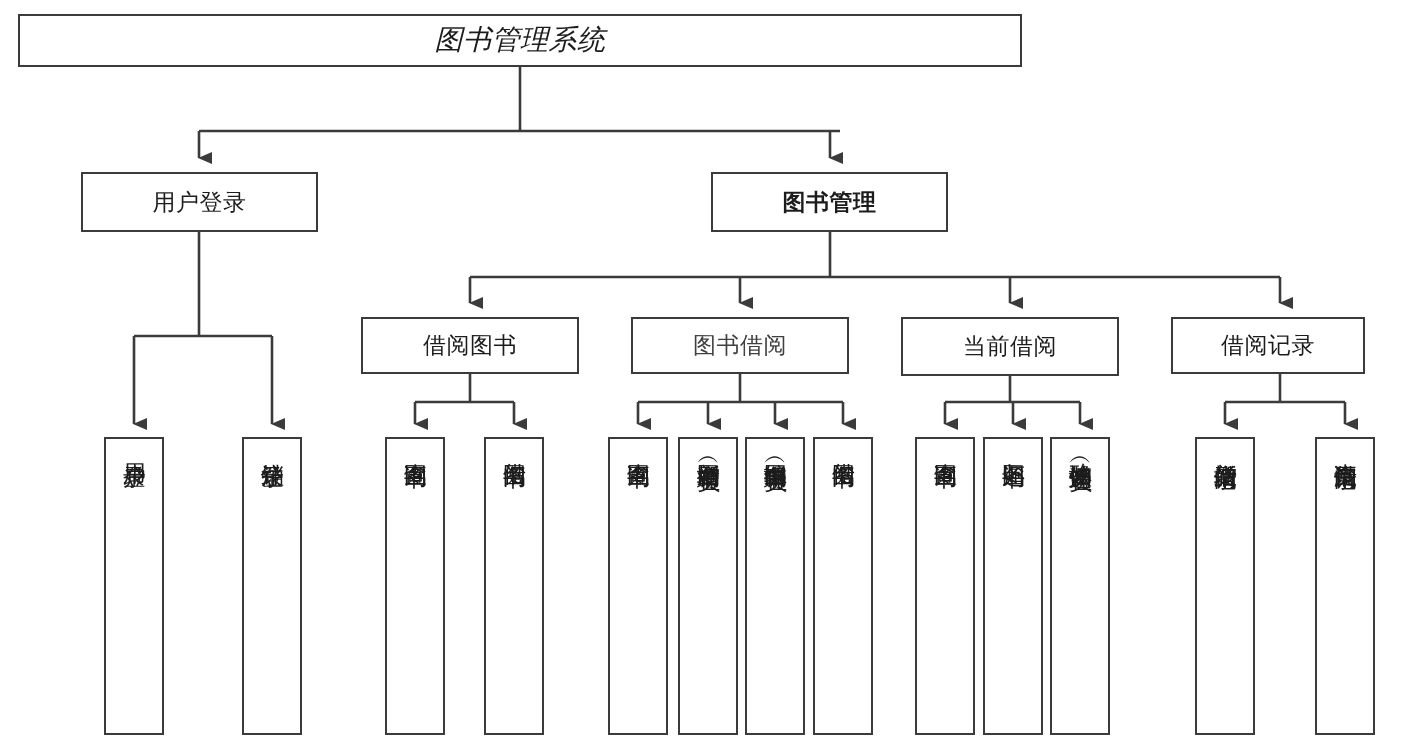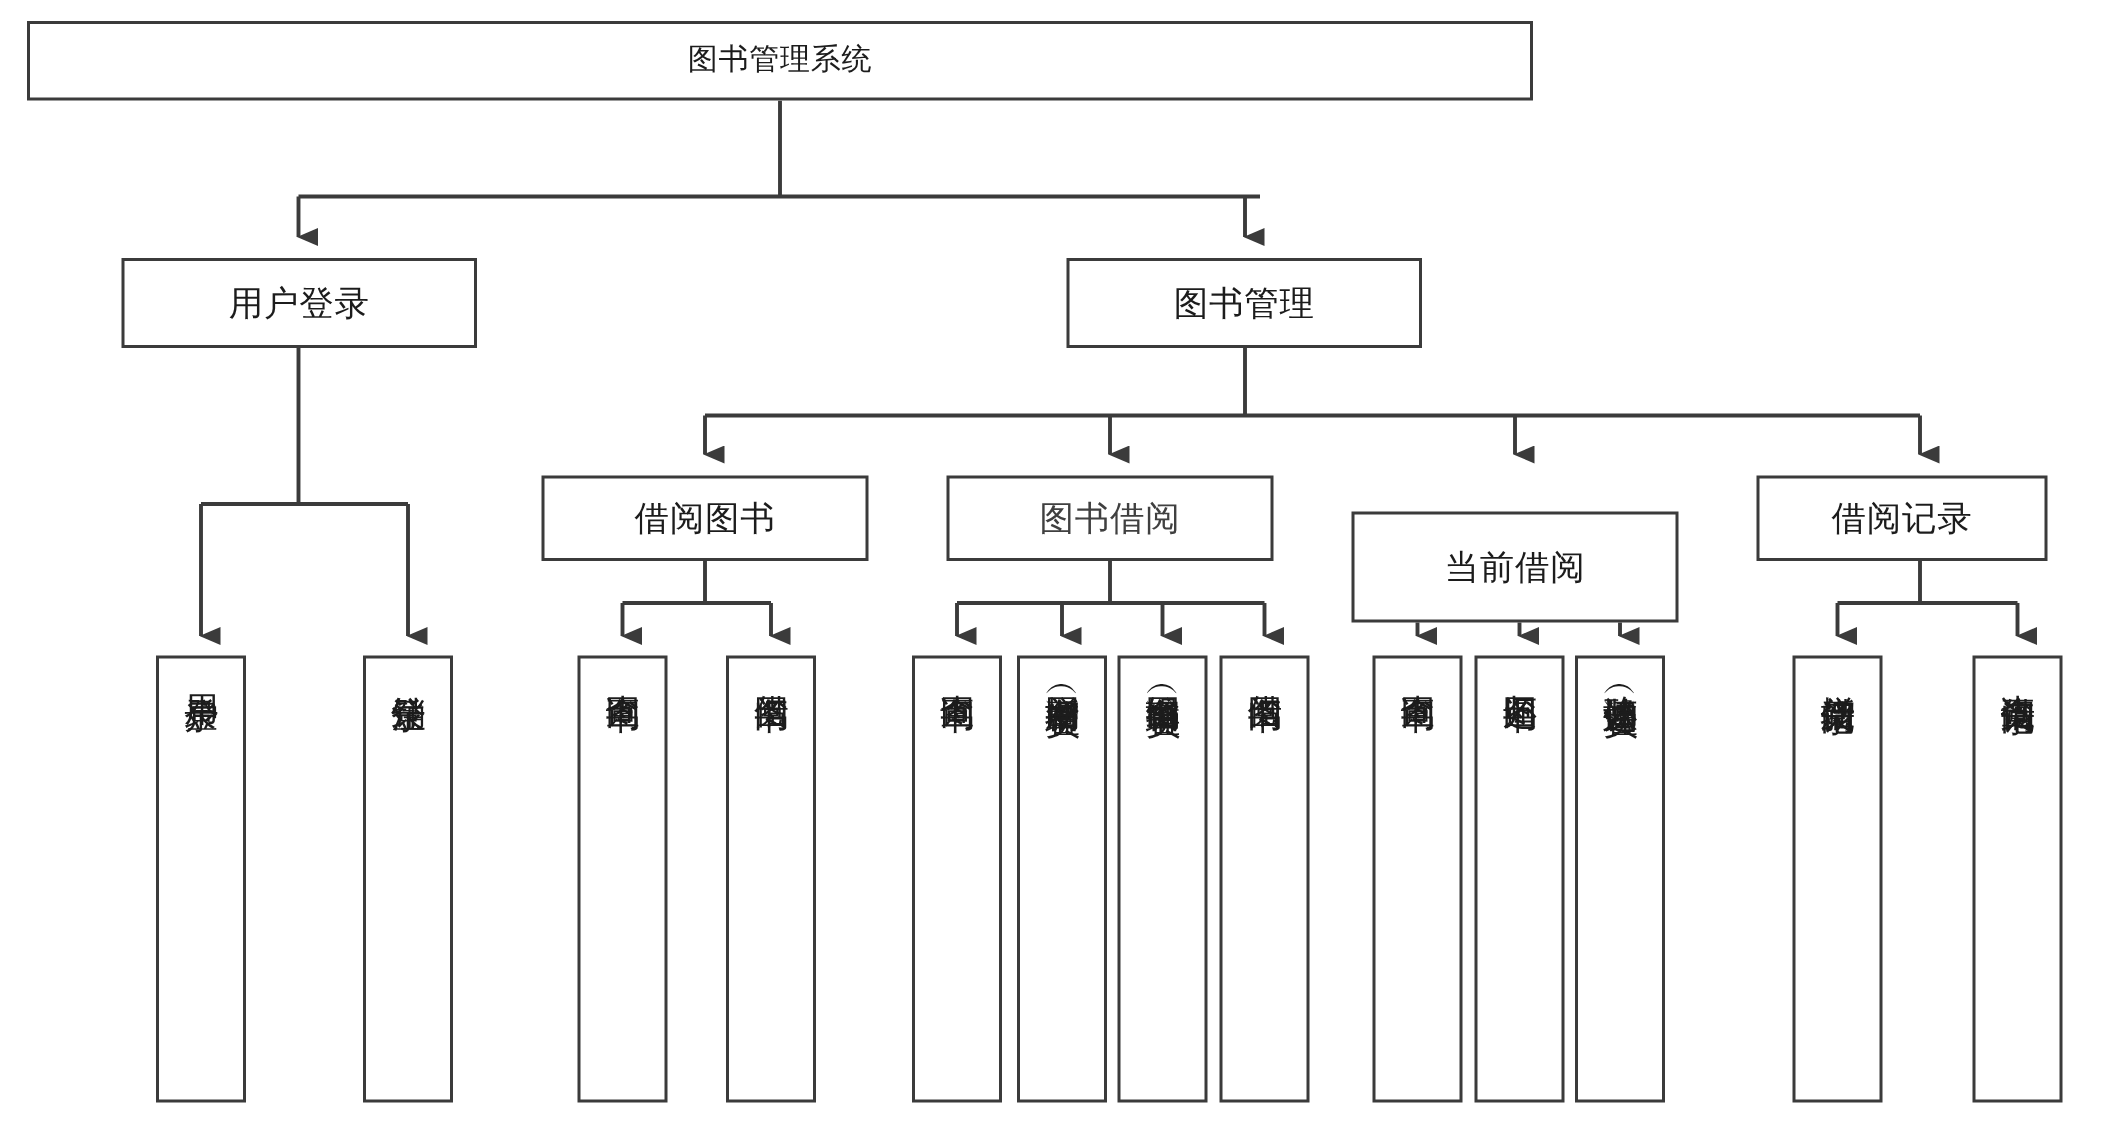--- a/index.html
+++ b/index.html
@@ -40,21 +40,22 @@
     text-align: center;
     line-height: 1.24;
     letter-spacing: 0.5px;
   }
   
   .node.horiz .label {
     writing-mode: horizontal-tb;
     font-size: 23px;
   }
   .node.root .label {
-    font-size: 20px;
+    font-size: 28px;
+    font-style: italic;
   }
   
   .node.vert {
     align-items: flex-start;
     justify-content: center;
     padding-top: 6px;
   }
   .node.vert .label {
     writing-mode: vertical-rl;
     text-orientation: upright;
@@ -127,30 +128,30 @@
     </g>
   </svg>
 
   <div id="nodes">
       <div class="node horiz root" style="left: 18px; top: 14px; width: 1004px; height: 53px; border-color: rgb(59, 59, 59); background: rgb(255, 255, 255); color: rgb(28, 28, 28);">
         <span class="label">图书管理系统</span>
       </div>
       <div class="node horiz" style="left: 81px; top: 172px; width: 237px; height: 60px; border-color: rgb(59, 59, 59); background: rgb(255, 255, 255); color: rgb(28, 28, 28);">
         <span class="label">用户登录</span>
       </div>
-      <div class="node horiz" style="left: 711px; top: 172px; width: 237px; height: 60px; border-color: rgb(59, 59, 59); background: rgb(255, 255, 255); color: rgb(28, 28, 28);">
+      <div class="node horiz" style="left: 711px; top: 172px; width: 237px; height: 60px; border-color: rgb(59, 59, 59); background: rgb(255, 255, 255); color: rgb(28, 28, 28); font-weight: bold;">
         <span class="label">图书管理</span>
       </div>
       <div class="node horiz" style="left: 361px; top: 317px; width: 218px; height: 57px; border-color: rgb(59, 59, 59); background: rgb(255, 255, 255); color: rgb(28, 28, 28);">
         <span class="label">借阅图书</span>
       </div>
       <div class="node horiz" style="left: 631px; top: 317px; width: 218px; height: 57px; border-color: rgb(59, 59, 59); background: rgb(255, 255, 255); color: #404040;">
         <span class="label">图书借阅</span>
       </div>
-      <div class="node horiz" style="left: 901px; top: 317px; width: 218px; height: 74px; border-color: rgb(59, 59, 59); background: rgb(255, 255, 255); color: rgb(28, 28, 28); margin-top: 24px;">
+      <div class="node horiz" style="left: 901px; top: 317px; width: 218px; height: 59px; border-color: rgb(59, 59, 59); background: rgb(255, 255, 255); color: rgb(28, 28, 28);">
         <span class="label">当前借阅</span>
       </div>
       <div class="node horiz" style="left: 1171px; top: 317px; width: 194px; height: 57px; border-color: rgb(59, 59, 59); background: rgb(255, 255, 255); color: rgb(28, 28, 28);">
         <span class="label">借阅记录</span>
       </div>
       <div class="node vert" style="left: 104px; top: 437px; width: 60px; height: 298px; border-color: rgb(59, 59, 59); background: rgb(255, 255, 255); color: rgb(28, 28, 28);">
         <span class="label">用户登录</span>
       </div>
       <div class="node vert" style="left: 242px; top: 437px; width: 60px; height: 298px; border-color: rgb(59, 59, 59); background: rgb(255, 255, 255); color: rgb(28, 28, 28);">
         <span class="label">注销登录</span>

